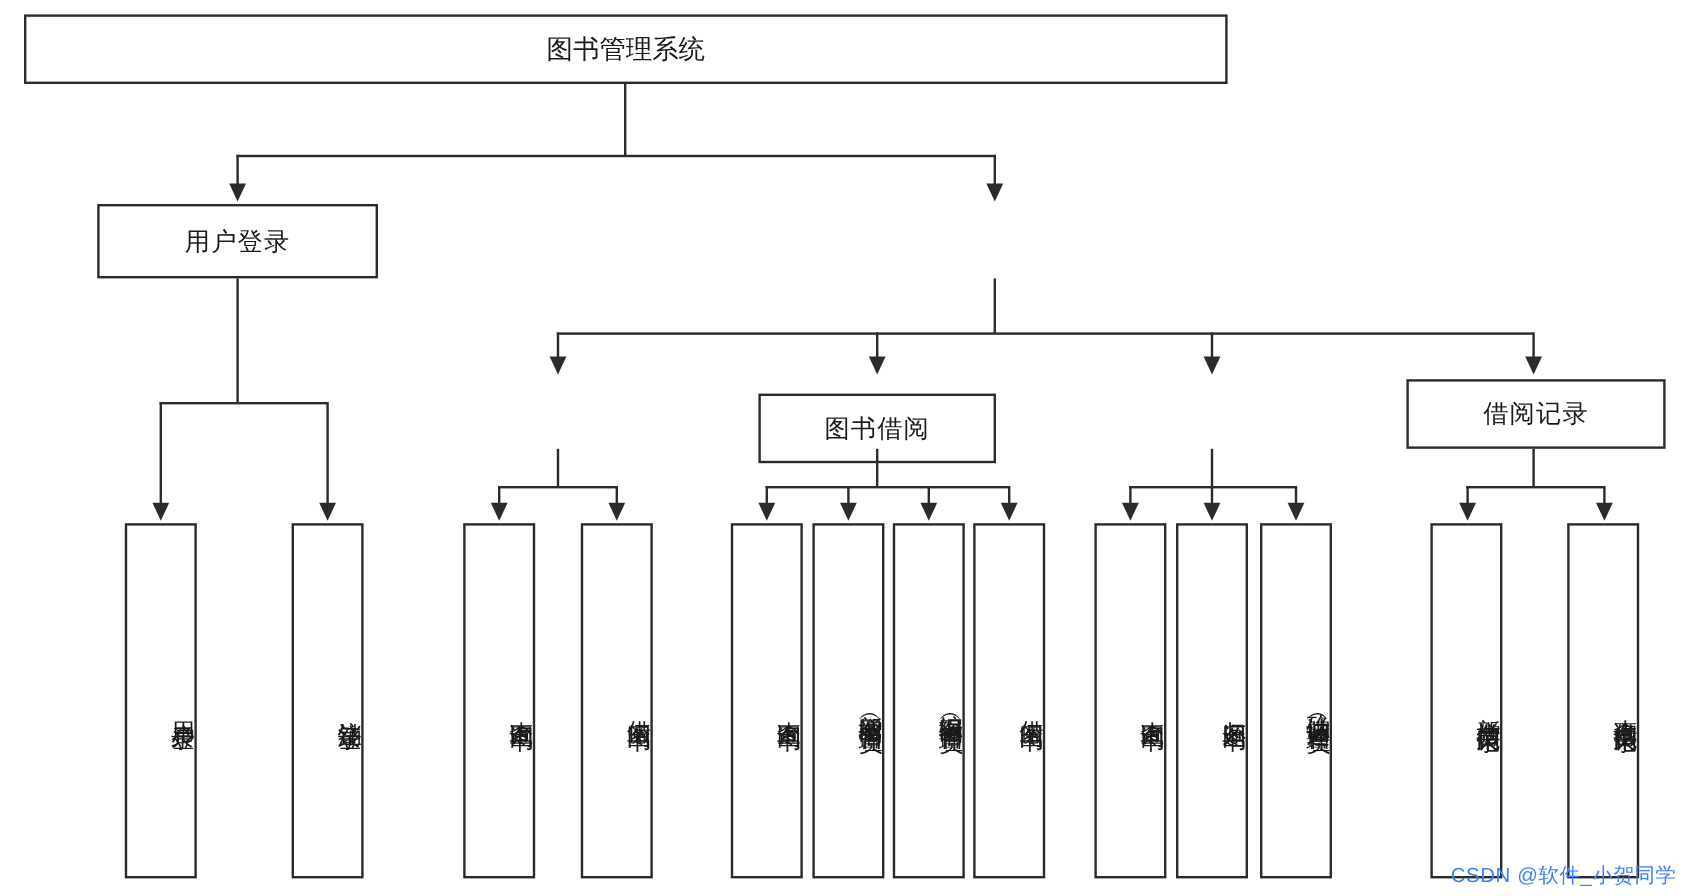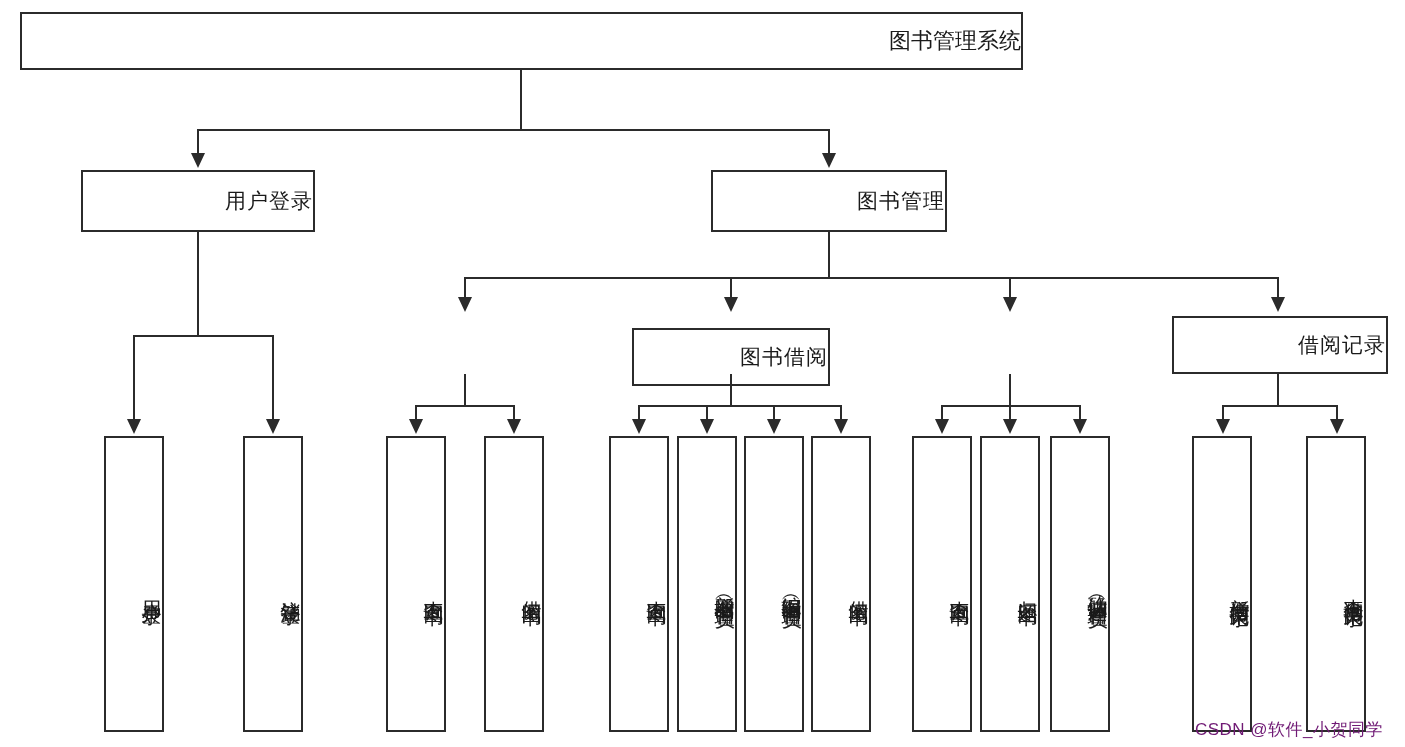--- a/index.html
+++ b/index.html
@@ -18,21 +18,21 @@
     overflow: hidden;
   }
   
   .box {
     position: absolute;
     box-sizing: border-box;
     background: #ffffff;
     border: 2px solid #2b2b2b;
     display: flex;
     align-items: center;
-    justify-content: flex-end;
+    justify-content: center;
     color: #1a1a1a;
   }
   .box.horiz {
     font-size: 21px;
     letter-spacing: 1px;
   }
   .box.root {
     font-size: 22px;
   }
   .box.leaf {
@@ -62,24 +62,24 @@
     position: absolute;
     width: 0;
     height: 0;
     border-left: 7px solid transparent;
     border-right: 7px solid transparent;
     border-top: 15px solid #2b2b2b;
   }
   
   #watermark {
     position: absolute;
-    right: 22px;
+    right: 8px;
     bottom: 6px;
     font-size: 17px;
-    color: #701a75;
+    color: #3b82f6;
     letter-spacing: 0.5px;
     white-space: nowrap;
     user-select: none;
   }
 </style>
 </head>
 <body>
 
 <div id="canvas">
 
@@ -90,23 +90,20 @@
   <div class="vline" style="left:520px; top:70px; height:60px;"></div>
 
   <div class="hline" style="left:197px; top:129px; width:633px;"></div>
   <div class="vline" style="left:197px; top:129px; height:26px;"></div>
   <div class="arrow" style="left:191px; top:153px;"></div>
   <div class="vline" style="left:828px; top:129px; height:26px;"></div>
   <div class="arrow" style="left:822px; top:153px;"></div>
 
   <div class="box horiz" style="left:81px; top:170px; width:234px; height:62px;">
     <span>用户登录</span>
-  </div>
-  <div class="box horiz" style="left:711px; top:170px; width:236px; height:62px;">
-    <span>图书管理</span>
   </div>
 
   <div class="vline" style="left:197px; top:232px; height:104px;"></div>
   <div class="hline" style="left:133px; top:335px; width:140px;"></div>
   <div class="vline" style="left:133px; top:335px; height:86px;"></div>
   <div class="arrow" style="left:127px; top:419px;"></div>
   <div class="vline" style="left:272px; top:335px; height:86px;"></div>
   <div class="arrow" style="left:266px; top:419px;"></div>
 
   <div class="vline" style="left:828px; top:232px; height:46px;"></div>

